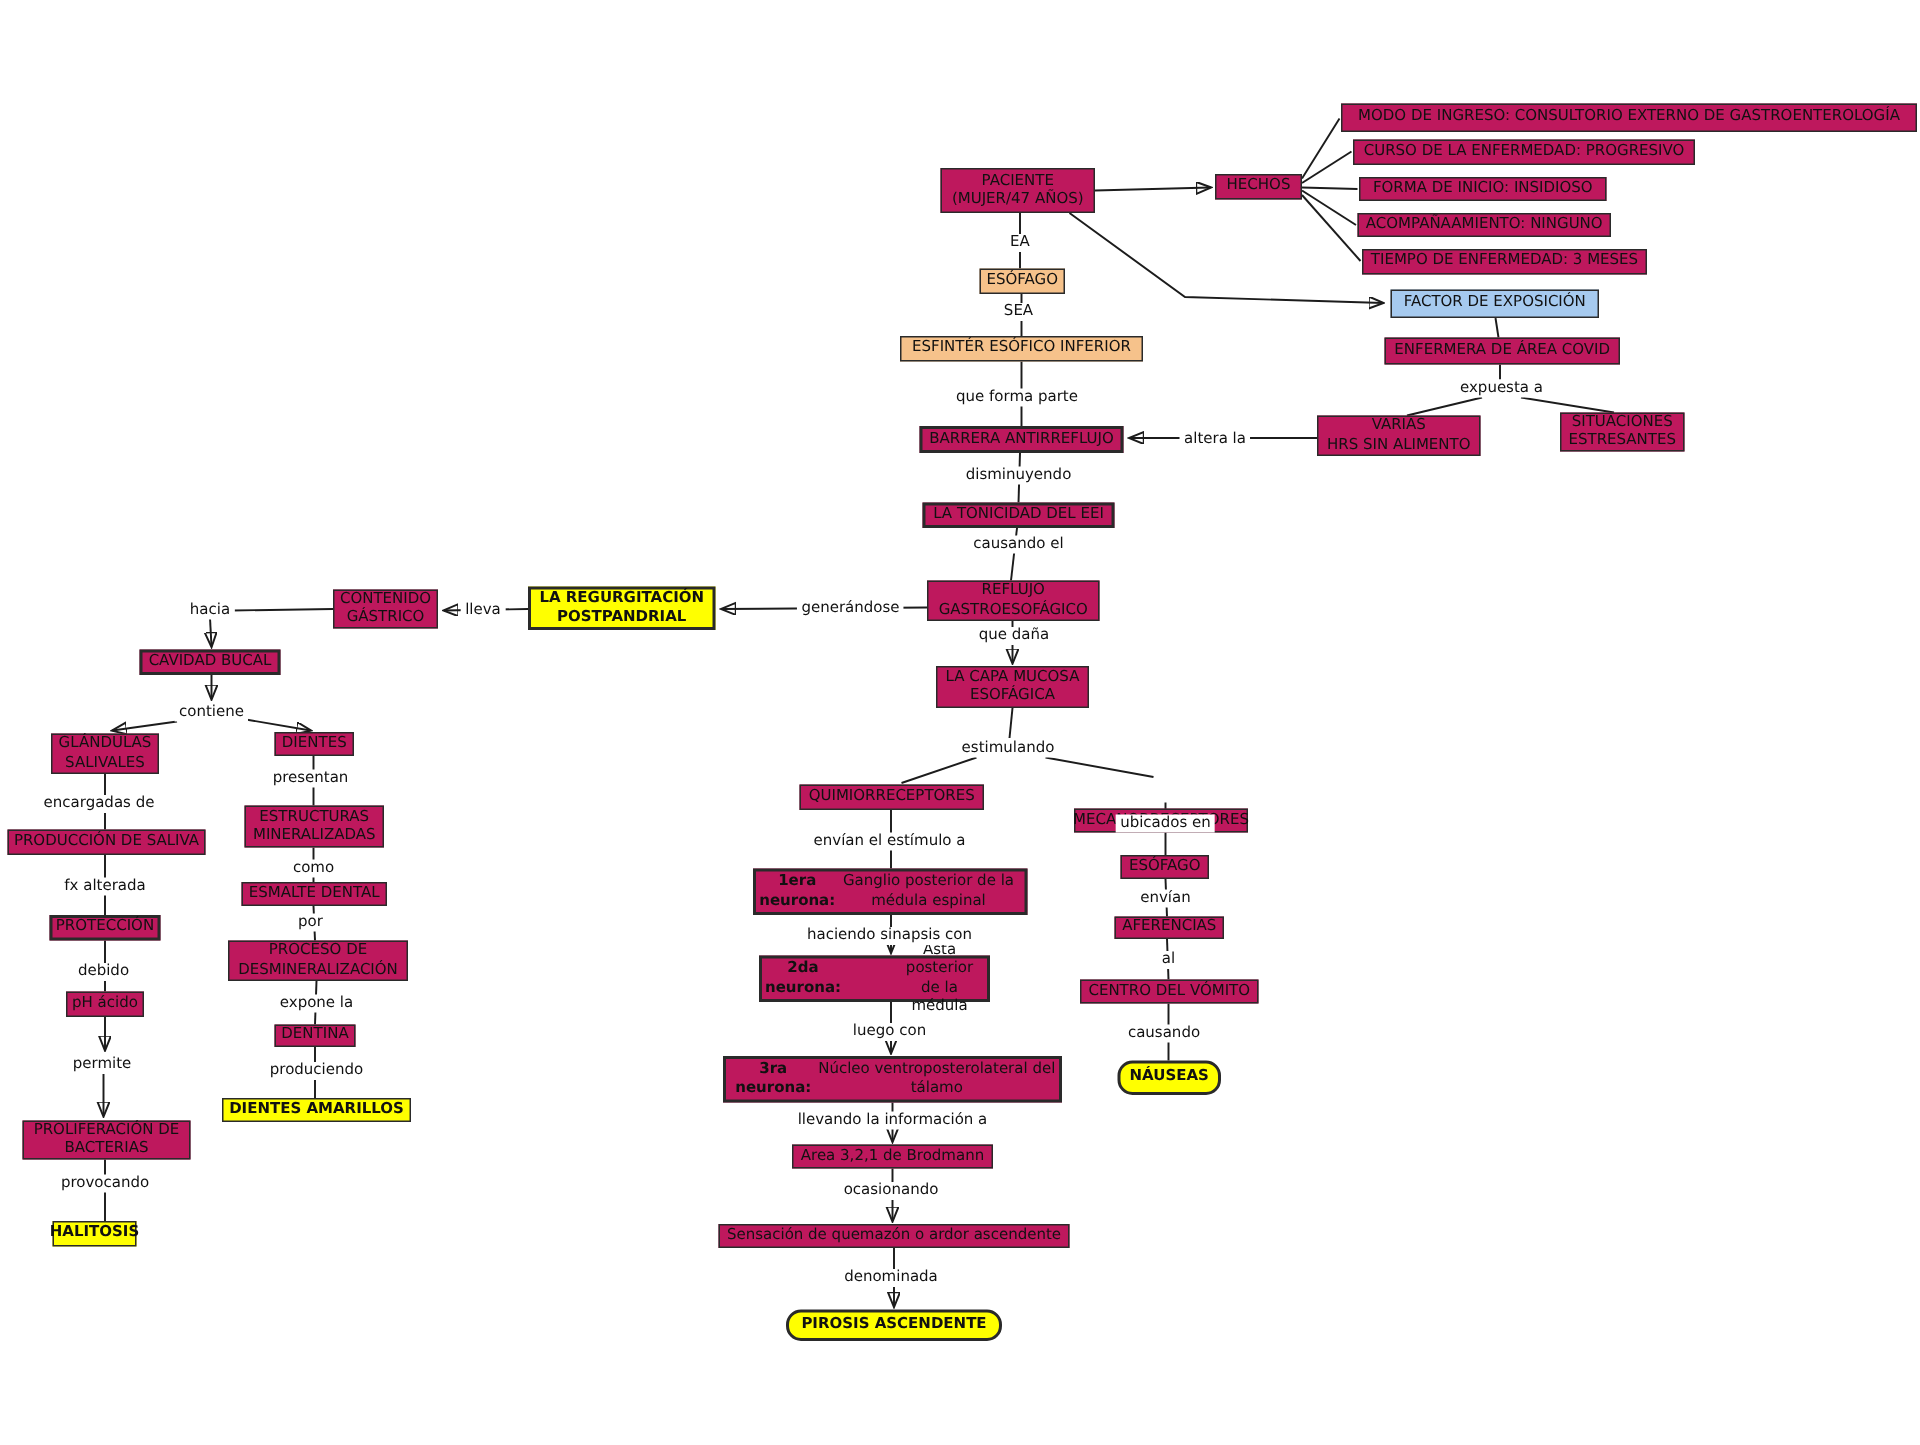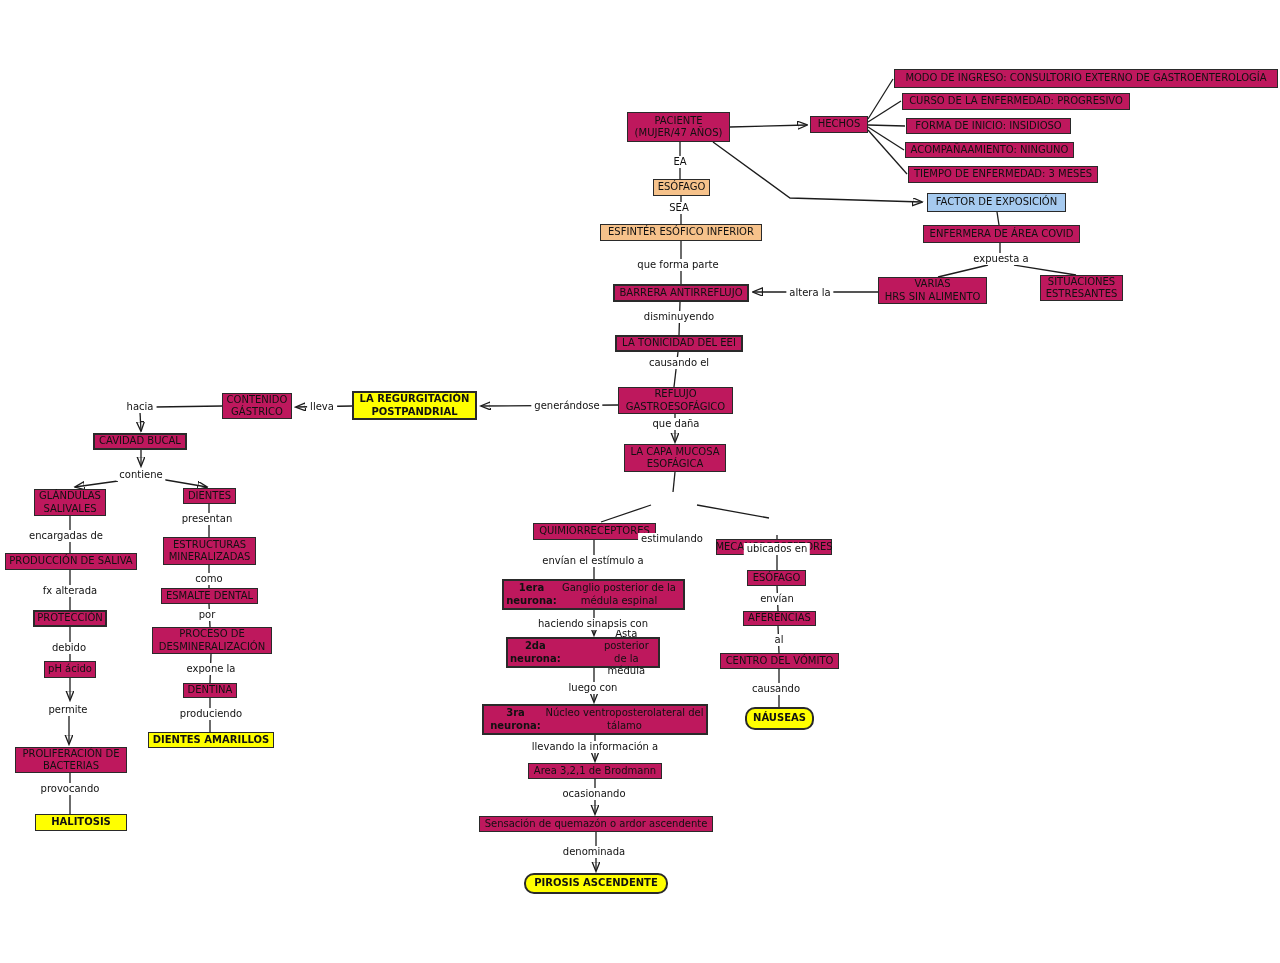--- a/index.html
+++ b/index.html
@@ -106,21 +106,21 @@
     <div class="node" style="left: 222px; top: 393px; width: 70px; height: 26px;">CONTENIDO
 GÁSTRICO</div>
     <div class="node b2" style="left: 93px; top: 433px; width: 94px; height: 17px;">CAVIDAD BUCAL</div>
     <div class="node" style="left: 34px; top: 489px; width: 72px; height: 27px;">GLÁNDULAS
 SALIVALES</div>
     <div class="node" style="left: 5px; top: 553px; width: 132px; height: 17px;">PRODUCCIÓN DE SALIVA</div>
     <div class="node b2" style="left: 33px; top: 610px; width: 74px; height: 17px;">PROTECCIÓN</div>
     <div class="node" style="left: 44px; top: 661px; width: 52px; height: 17px;">pH ácido</div>
     <div class="node" style="left: 15px; top: 747px; width: 112px; height: 26px;">PROLIFERACIÓN DE
 BACTERIAS</div>
-    <div class="node yellow thin" style="left: 35px; top: 814px; width: 92px; height: 17px;">HALITOSIS</div>
+    <div class="node yellow thin" style="left: 35px; top: 814px; width: 56px; height: 17px;">HALITOSIS</div>
     <div class="node" style="left: 183px; top: 488px; width: 53px; height: 16px;">DIENTES</div>
     <div class="node" style="left: 163px; top: 537px; width: 93px; height: 28px;">ESTRUCTURAS
 MINERALIZADAS</div>
     <div class="node" style="left: 161px; top: 588px; width: 97px; height: 16px;">ESMALTE DENTAL</div>
     <div class="node" style="left: 152px; top: 627px; width: 120px; height: 27px;">PROCESO DE
 DESMINERALIZACIÓN</div>
     <div class="node" style="left: 183px; top: 683px; width: 54px; height: 15px;">DENTINA</div>
     <div class="node yellow thin" style="left: 148px; top: 732px; width: 126px; height: 16px;">DIENTES AMARILLOS</div>
     <div class="node" style="left: 624px; top: 444px; width: 102px; height: 28px;">LA CAPA MUCOSA
 ESOFÁGICA</div>
@@ -151,21 +151,21 @@
     <div class="edge-label" style="left: 66px; top: 536px;">encargadas de</div>
     <div class="edge-label" style="left: 70px; top: 591px;">fx alterada</div>
     <div class="edge-label" style="left: 69px; top: 648px;">debido</div>
     <div class="edge-label" style="left: 68px; top: 710px;">permite</div>
     <div class="edge-label" style="left: 70px; top: 789px;">provocando</div>
     <div class="edge-label" style="left: 207px; top: 519px;">presentan</div>
     <div class="edge-label" style="left: 209px; top: 579px;">como</div>
     <div class="edge-label" style="left: 207px; top: 615px;">por</div>
     <div class="edge-label" style="left: 211px; top: 669px;">expone la</div>
     <div class="edge-label" style="left: 211px; top: 714px;">produciendo</div>
-    <div class="edge-label" style="left: 672px; top: 499px; margin-top: 40px;">estimulando</div>
+    <div class="edge-label" style="left: 672px; top: 499px;">estimulando</div>
     <div class="edge-label" style="left: 593px; top: 561px;">envían el estímulo a</div>
     <div class="edge-label" style="left: 777px; top: 549px;">ubicados en</div>
     <div class="edge-label" style="left: 593px; top: 624px;">haciendo sinapsis con</div>
     <div class="edge-label" style="left: 593px; top: 688px;">luego con</div>
     <div class="edge-label" style="left: 595px; top: 747px;">llevando la información a</div>
     <div class="edge-label" style="left: 594px; top: 794px;">ocasionando</div>
     <div class="edge-label" style="left: 594px; top: 852px; text-align: right;">denominada</div>
     <div class="edge-label" style="left: 777px; top: 599px;">envían</div>
     <div class="edge-label" style="left: 779px; top: 640px;">al</div>
     <div class="edge-label" style="left: 776px; top: 689px;">causando</div>

